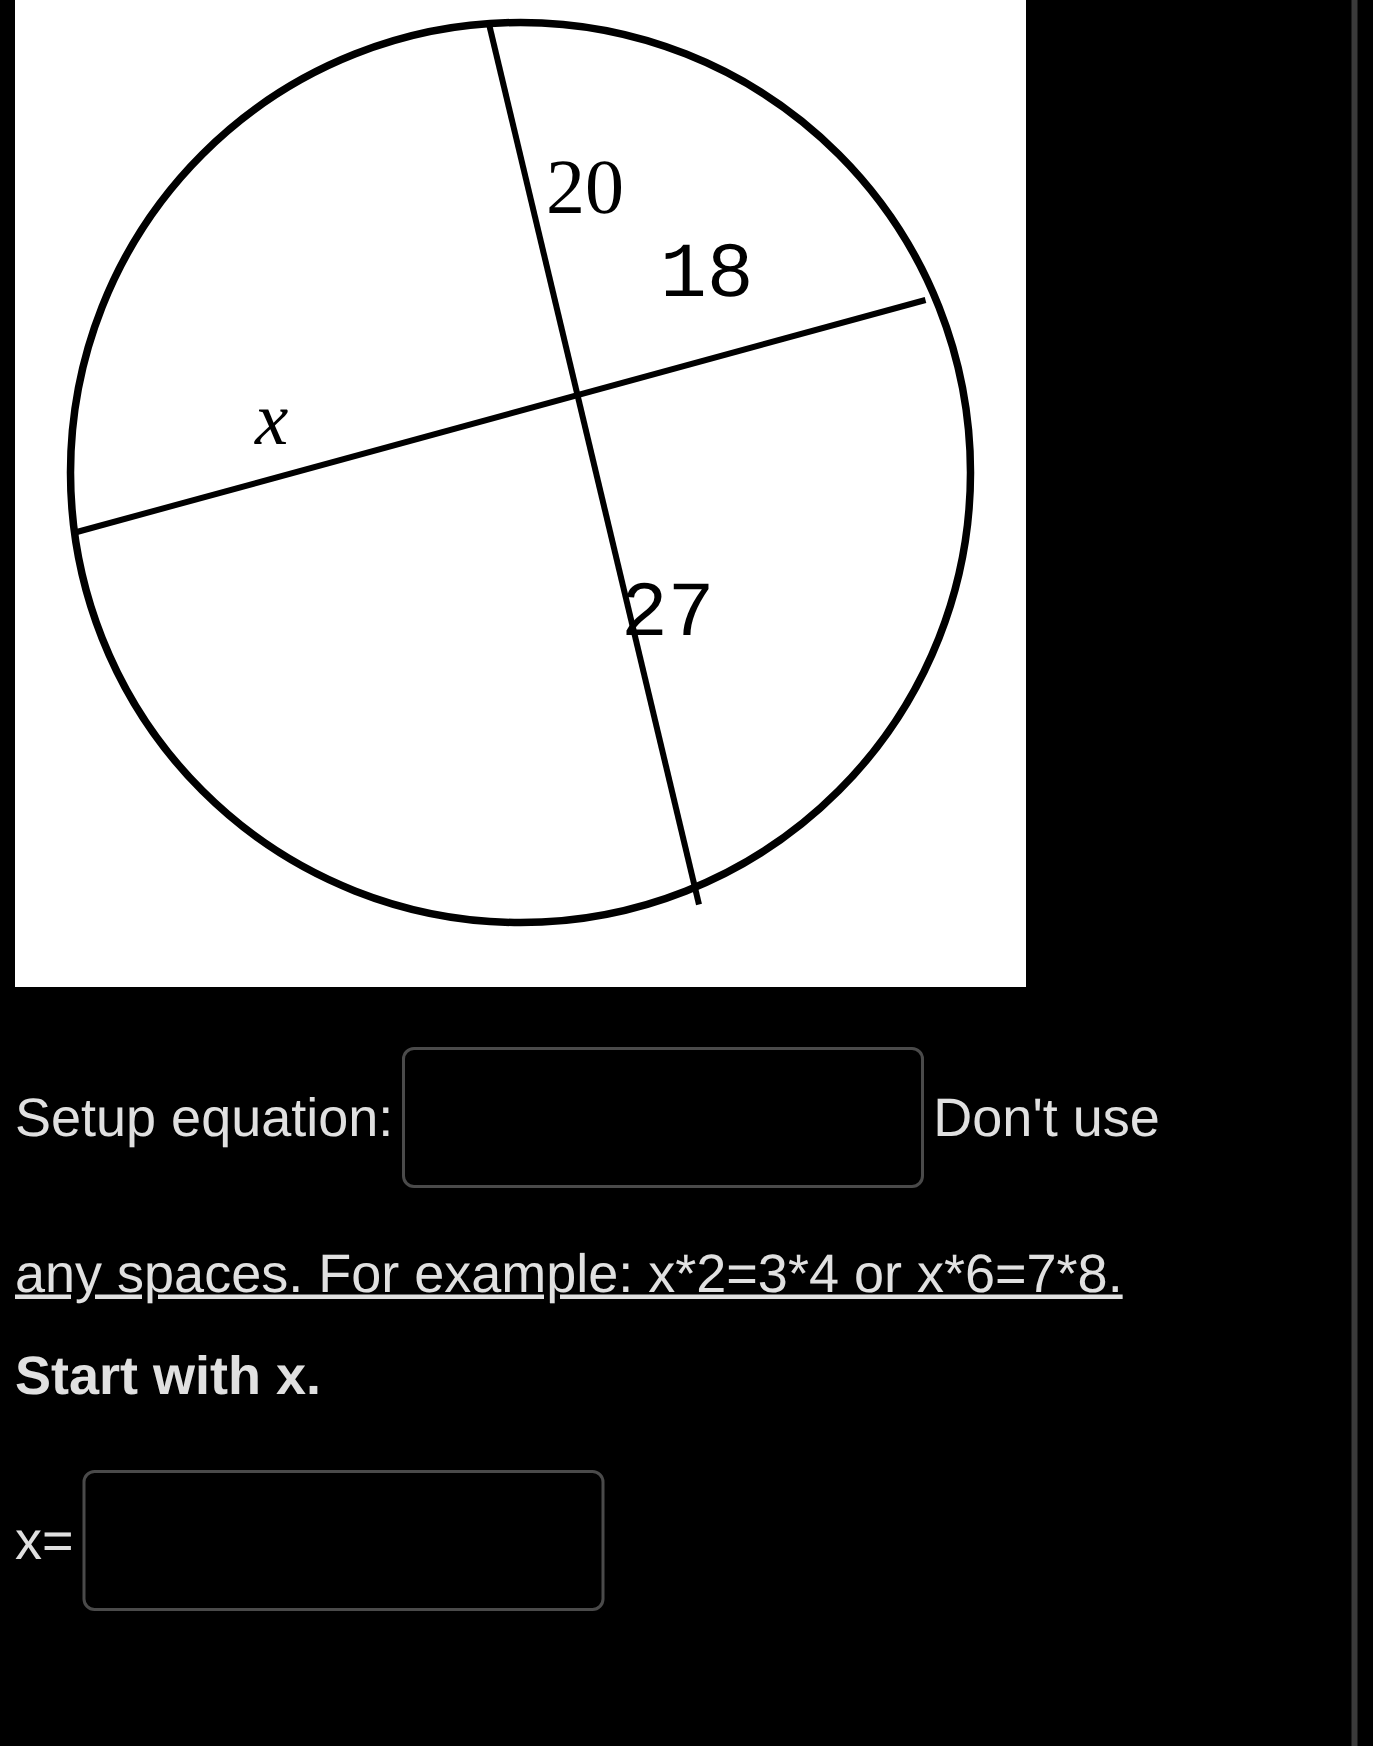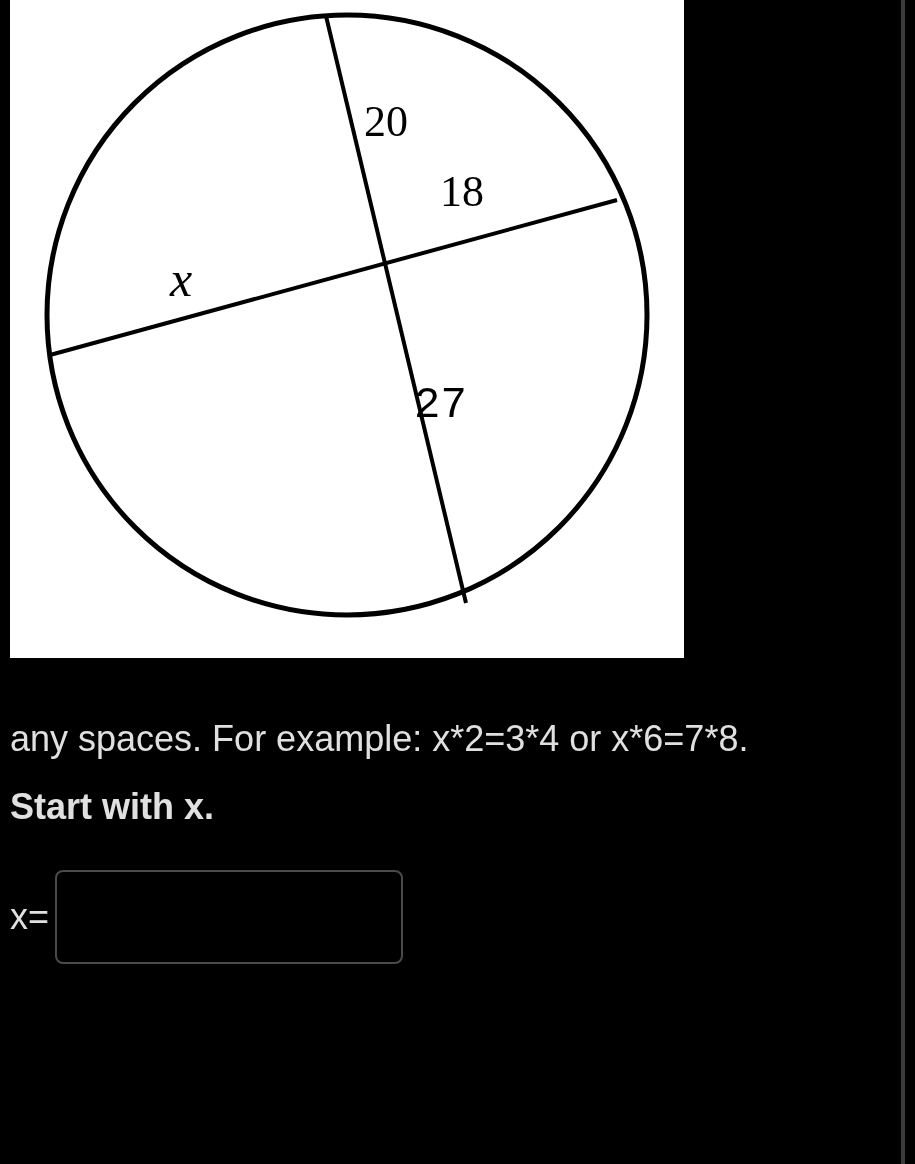--- a/index.html
+++ b/index.html
@@ -37,21 +37,22 @@
       line-height: 1.6;
       font-weight: 300;
     }
     .row1 {
       margin-top: 30px;
       display: flex;
       align-items: center;
       flex-wrap: wrap;
     }
     .row2 {
-      margin-top: 42px;
+      margin-top: 28px;
+      text-decoration: underline;
     }
     .row3 {
       margin-top: 10px;
       font-weight: bold;
     }
     .row4 {
       margin-top: 35px;
       display: flex;
       align-items: center;
     }
@@ -62,26 +63,26 @@
       height: 94px;
       width: 348px;
       font-size: 32px;
       color: #e0e0e0;
       padding: 0 12px;
       margin: 0 6px;
     }
     .chord-label {
       position: absolute;
       font-family: Georgia, 'Times New Roman', serif;
-      font-size: 44px;
+      font-size: 52px;
       color: #000;
       font-weight: 400;
     }
     .label-20 { top: 96px; left: 354px; }
-    .label-18 { top: 166px; left: 430px; }
+    .label-18 { top: 154px; left: 430px; font-family: Liberation Mono, monospace; }
     .label-x  { top: 250px; left: 160px; font-style: italic; font-size: 50px; }
     .label-27 { top: 380px; left: 404px; font-family: Liberation Mono, monospace; }
   </style>
 </head>
 <body>
 
 <div class="diagram-box">
   <svg width="674" height="658" viewBox="0 0 674 658">
     <circle cx="337" cy="315" r="300" fill="none" stroke="#000" stroke-width="5"></circle>
 
@@ -89,20 +90,25 @@
 
     <line x1="40" y1="355" x2="607" y2="200" stroke="#000" stroke-width="4"></line>
   </svg>
   <div class="chord-label label-20">20</div>
   <div class="chord-label label-18">18</div>
   <div class="chord-label label-x">x</div>
   <div class="chord-label label-27">27</div>
 </div>
 
 <div class="content">
+  <div class="row1">
+    <span>Setup equation:</span>
+    <input type="text" value="" style="">
+    <span> Don't use</span>
+  </div>
   <div class="row2">any spaces.  For example: x*2=3*4 or x*6=7*8.</div>
   <div class="row3">Start with x.</div>
   <div class="row4">
     <span>x=</span>
     <input type="text" value="" style="">
   </div>
 </div>
 
 <div class="outer-border"></div>
 

